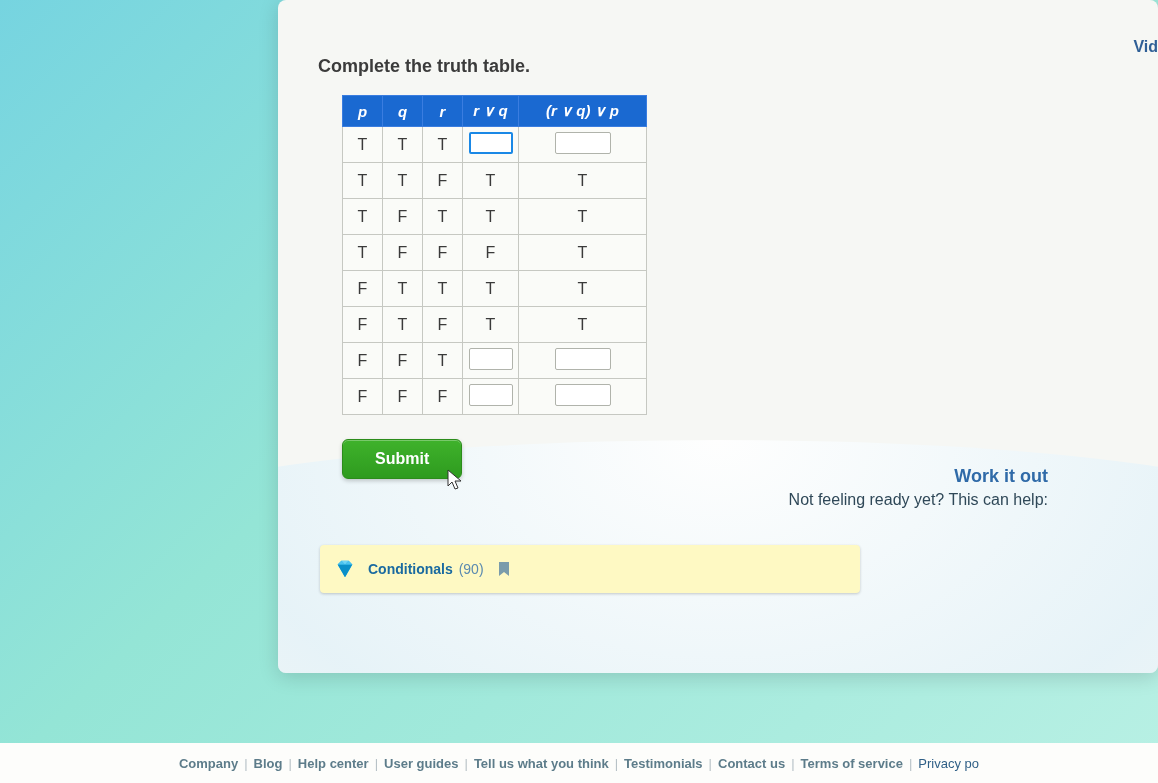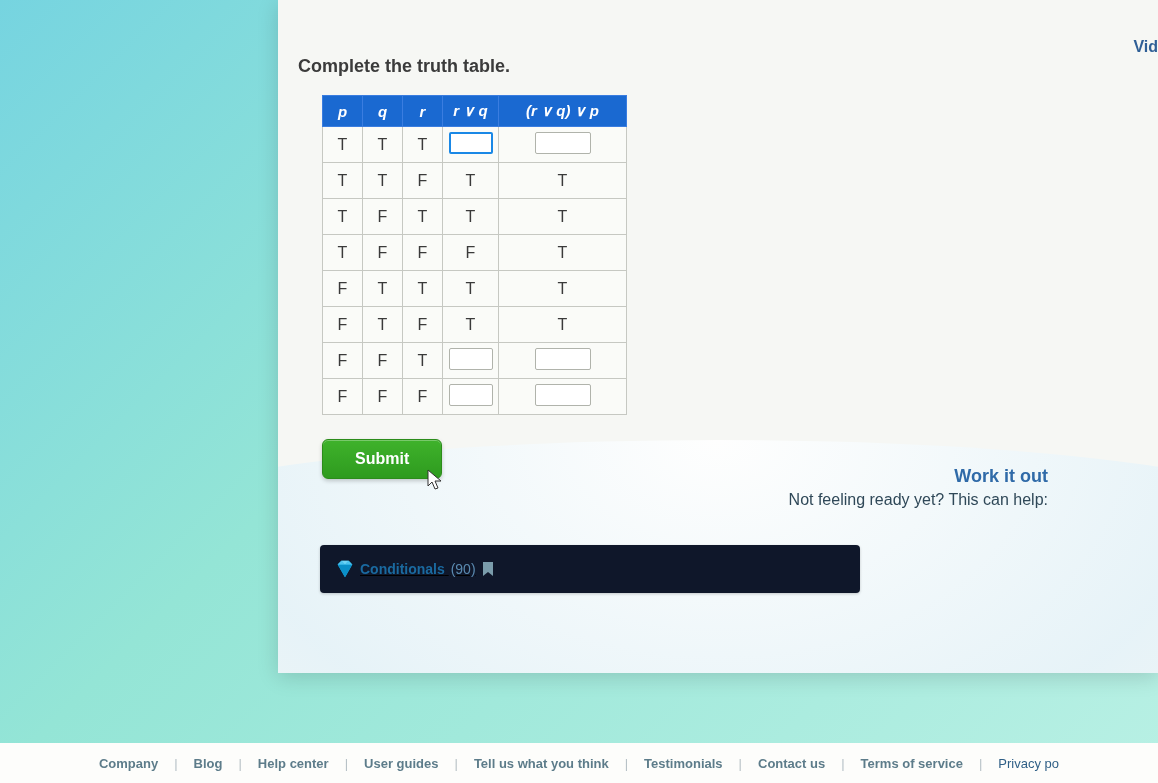--- a/index.html
+++ b/index.html
@@ -15,23 +15,23 @@
     background: linear-gradient(135deg, #76d4e0 0%, #94e5d6 40%, #b8f0e4 100%);
     position: relative;
   }
   .card {
     position: absolute;
     left: 278px;
     top: 0;
     right: 0;
     bottom: 110px;
     background: #f6f7f4;
-    border-radius: 0;
+    border-radius: 8px;
     box-shadow: 0 4px 20px rgba(0,0,0,0.15);
-    padding: 28px 40px 30px 20px;
+    padding: 28px 40px 30px 40px;
     overflow: hidden;
   }
   .card::before {
     content: "";
     position: absolute;
     left: -150px;
     right: -150px;
     top: 440px;
     height: 400px;
     background: radial-gradient(ellipse at center top, rgba(255,255,255,0.9) 0%, rgba(220,240,250,0.6) 60%, rgba(200,230,245,0) 100%);
@@ -132,29 +132,28 @@
   .wio-sub {
     font-size: 16px;
     color: #2f4858;
   }
   .help-bar {
     position: absolute;
     left: 42px;
     top: 545px;
     width: 540px;
     height: 48px;
-    background: #0f172a;
+    background: #fef9c3;
     border-radius: 4px;
     box-shadow: 0 1px 3px rgba(0,0,0,0.2);
     display: flex;
     align-items: center;
-    gap: 4px;
+    gap: 12px;
     padding: 0 14px;
     cursor: pointer;
-    text-decoration: underline;
   }
   .gem-icon {
     width: 22px;
     height: 22px;
   }
   .help-text {
     font-size: 14px;
     font-weight: 700;
     color: #1a6aa0;
   }
@@ -171,21 +170,21 @@
   .footer {
     position: absolute;
     left: 0;
     right: 0;
     bottom: 0;
     height: 40px;
     background: #fdfdfb;
     display: flex;
     align-items: center;
     justify-content: center;
-    gap: 16px;
+    gap: 6px;
     font-size: 13px;
     font-weight: 600;
     color: #5d7c8a;
     padding: 0 20px;
     white-space: nowrap;
   }
   .footer .sep { color: #b7c1c6; font-weight: 400; }
   .footer .link { color: #5d7c8a; cursor: pointer; }
   .footer .link.strong { color: #2f5f86; font-weight: 400; }
 </style>

